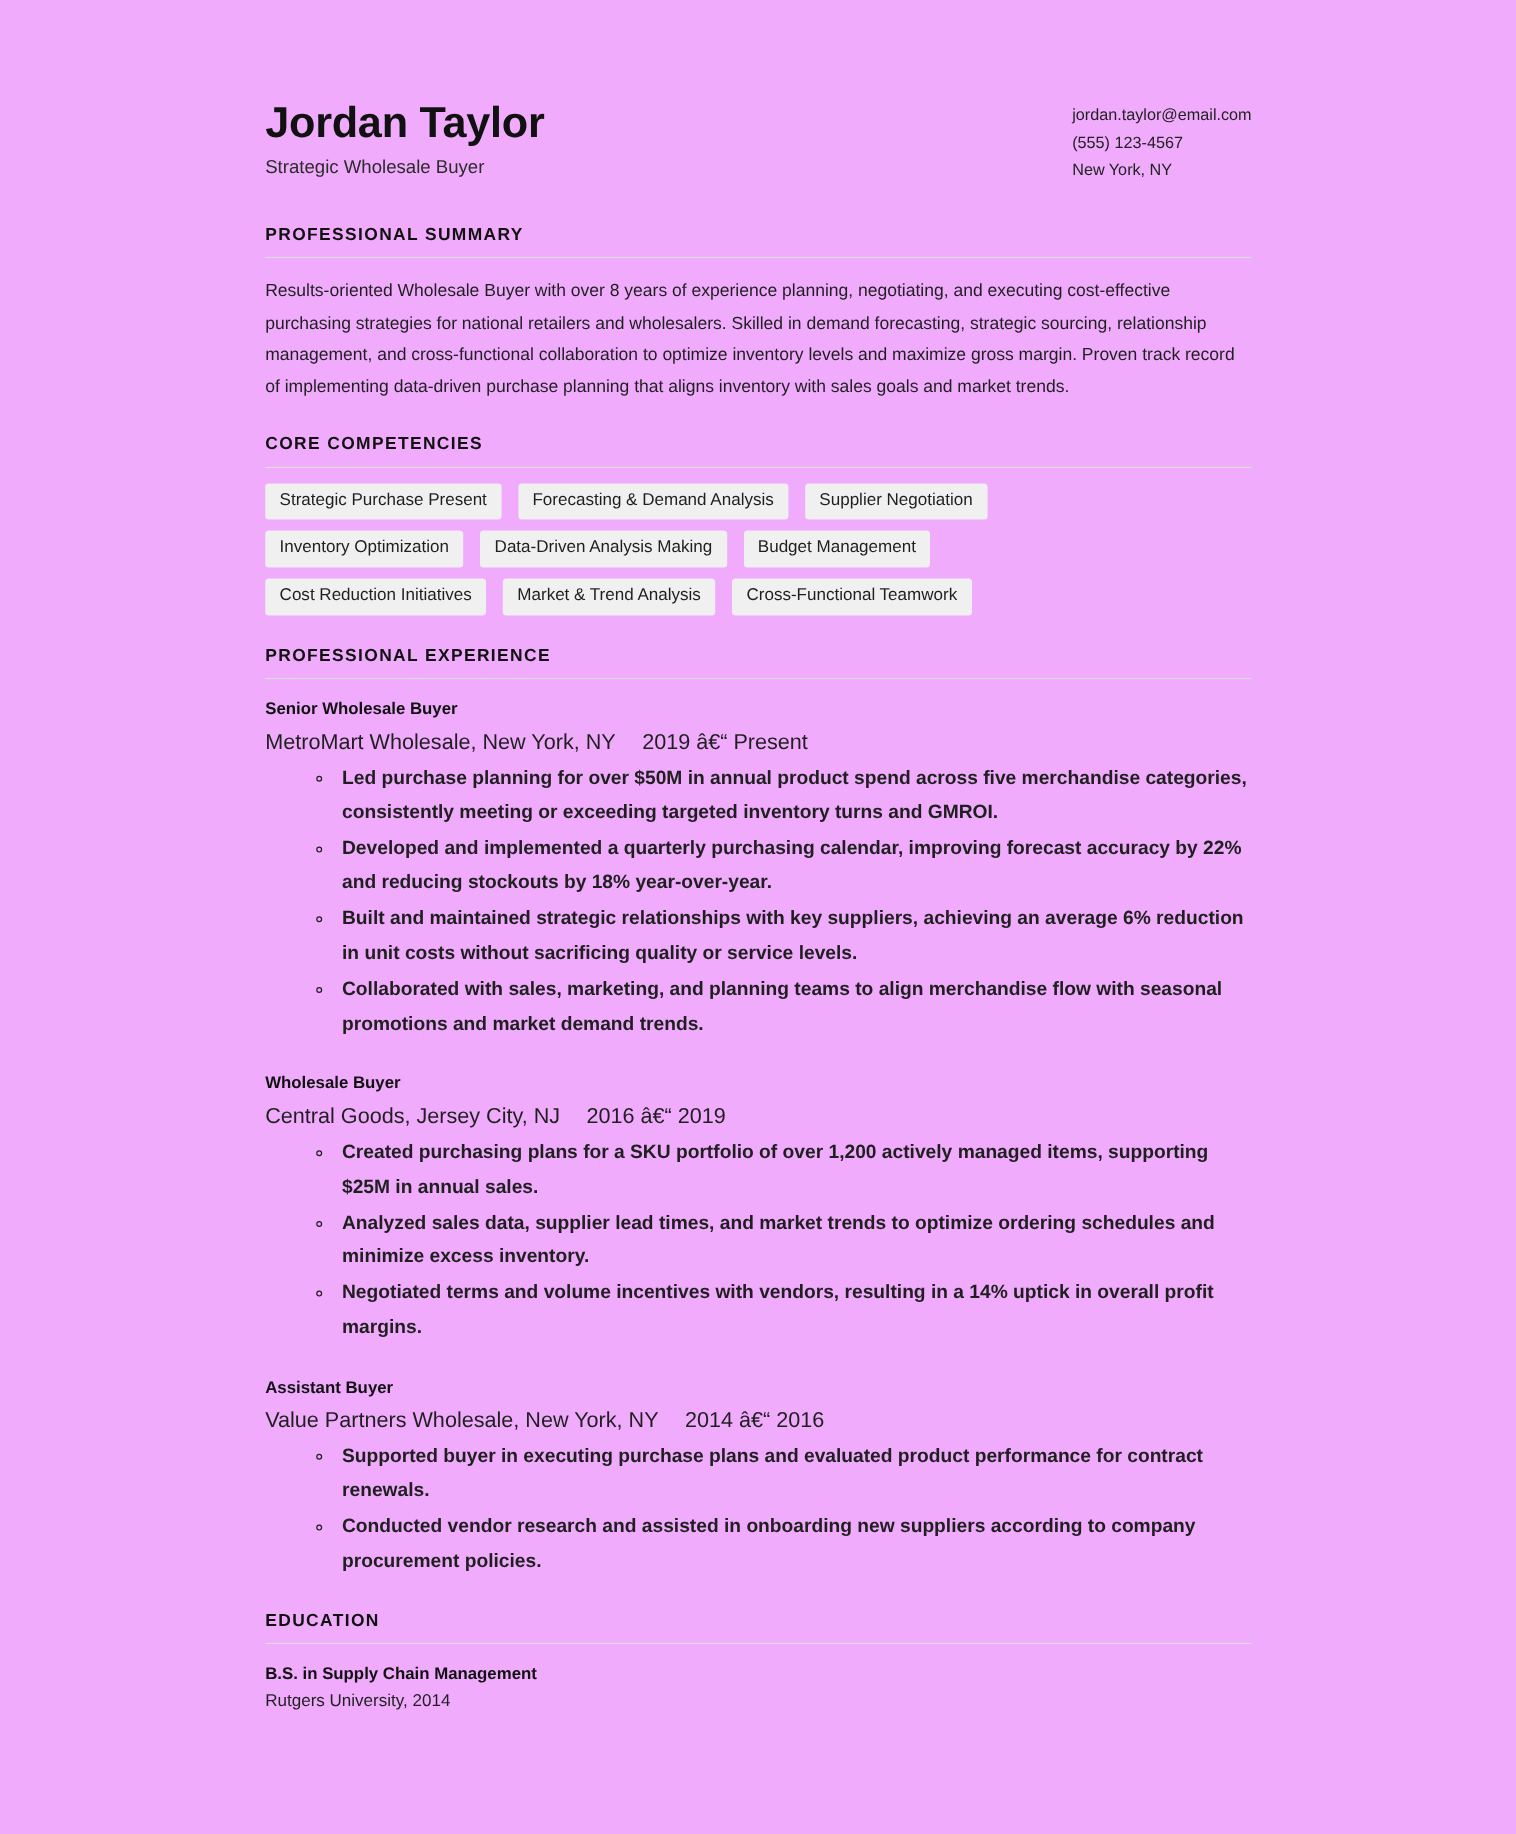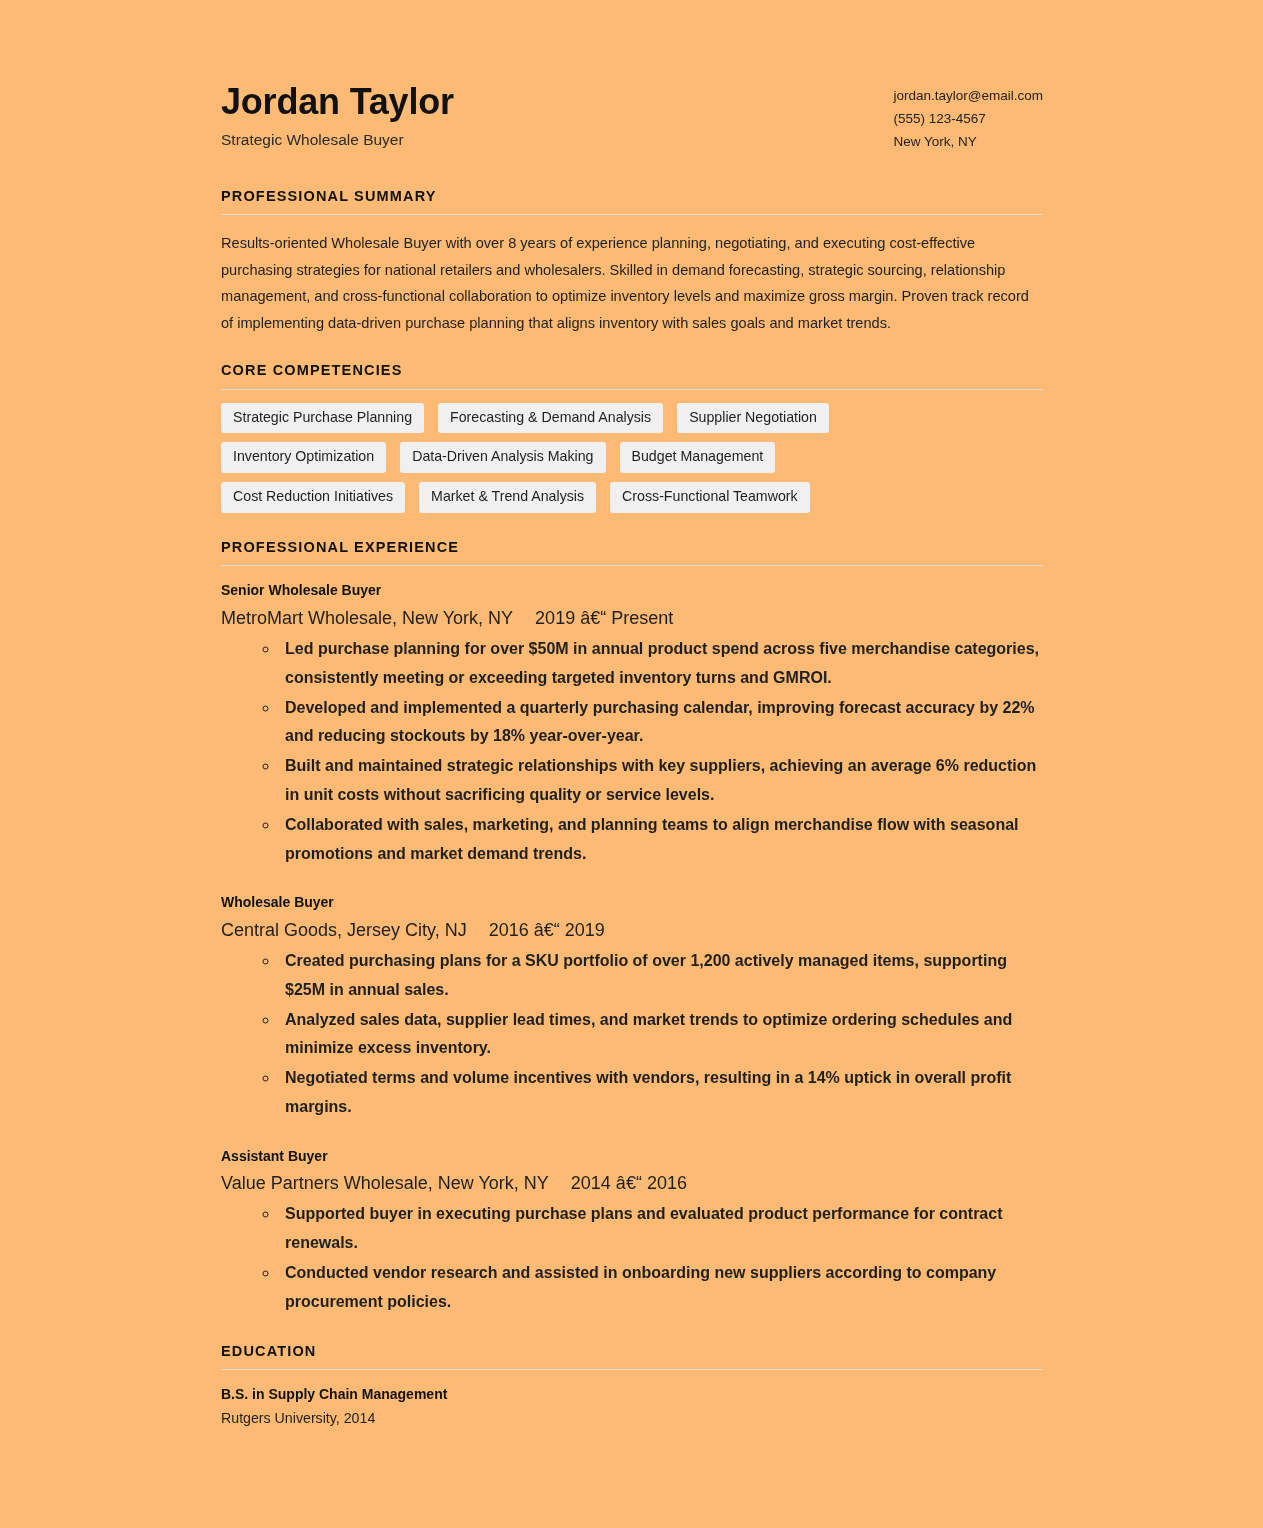--- a/index.html
+++ b/index.html
@@ -12,21 +12,21 @@
     min-height: 1528px;
     font-family: "Liberation Sans", sans-serif;
     color: #1a1a1a;
     -webkit-font-smoothing: antialiased;
   }
   .page {
     width: 1263px;
     min-height: 1528px;
     box-sizing: border-box;
     padding: 78px 221px 40px 221px;
-    background: #fdba74;
+    background: #f0abfc;
   }
   .sheet {
     width: 822px;
   }
 
   
   .header {
     display: flex;
     justify-content: space-between;
     align-items: flex-start;
@@ -173,21 +173,21 @@
       <h2 class="section-heading">PROFESSIONAL SUMMARY</h2>
       <div class="rule"></div>
       <p class="summary-text">Results-oriented Wholesale Buyer with over 8 years of experience planning, negotiating, and executing cost-effective purchasing strategies for national retailers and wholesalers. Skilled in demand forecasting, strategic sourcing, relationship management, and cross-functional collaboration to optimize inventory levels and maximize gross margin. Proven track record of implementing data-driven purchase planning that aligns inventory with sales goals and market trends.</p>
     </div>
 
     <div class="section">
       <h2 class="section-heading">CORE COMPETENCIES</h2>
       <div class="rule"></div>
       <div class="tag-rows">
         <div class="tag-row">
-          <span class="tag">Strategic Purchase Planning</span>
+          <span class="tag">Strategic Purchase Present</span>
           <span class="tag">Forecasting &amp; Demand Analysis</span>
           <span class="tag">Supplier Negotiation</span>
         </div>
         <div class="tag-row">
           <span class="tag">Inventory Optimization</span>
           <span class="tag">Data-Driven Analysis Making</span>
           <span class="tag">Budget Management</span>
         </div>
         <div class="tag-row">
           <span class="tag">Cost Reduction Initiatives</span>

